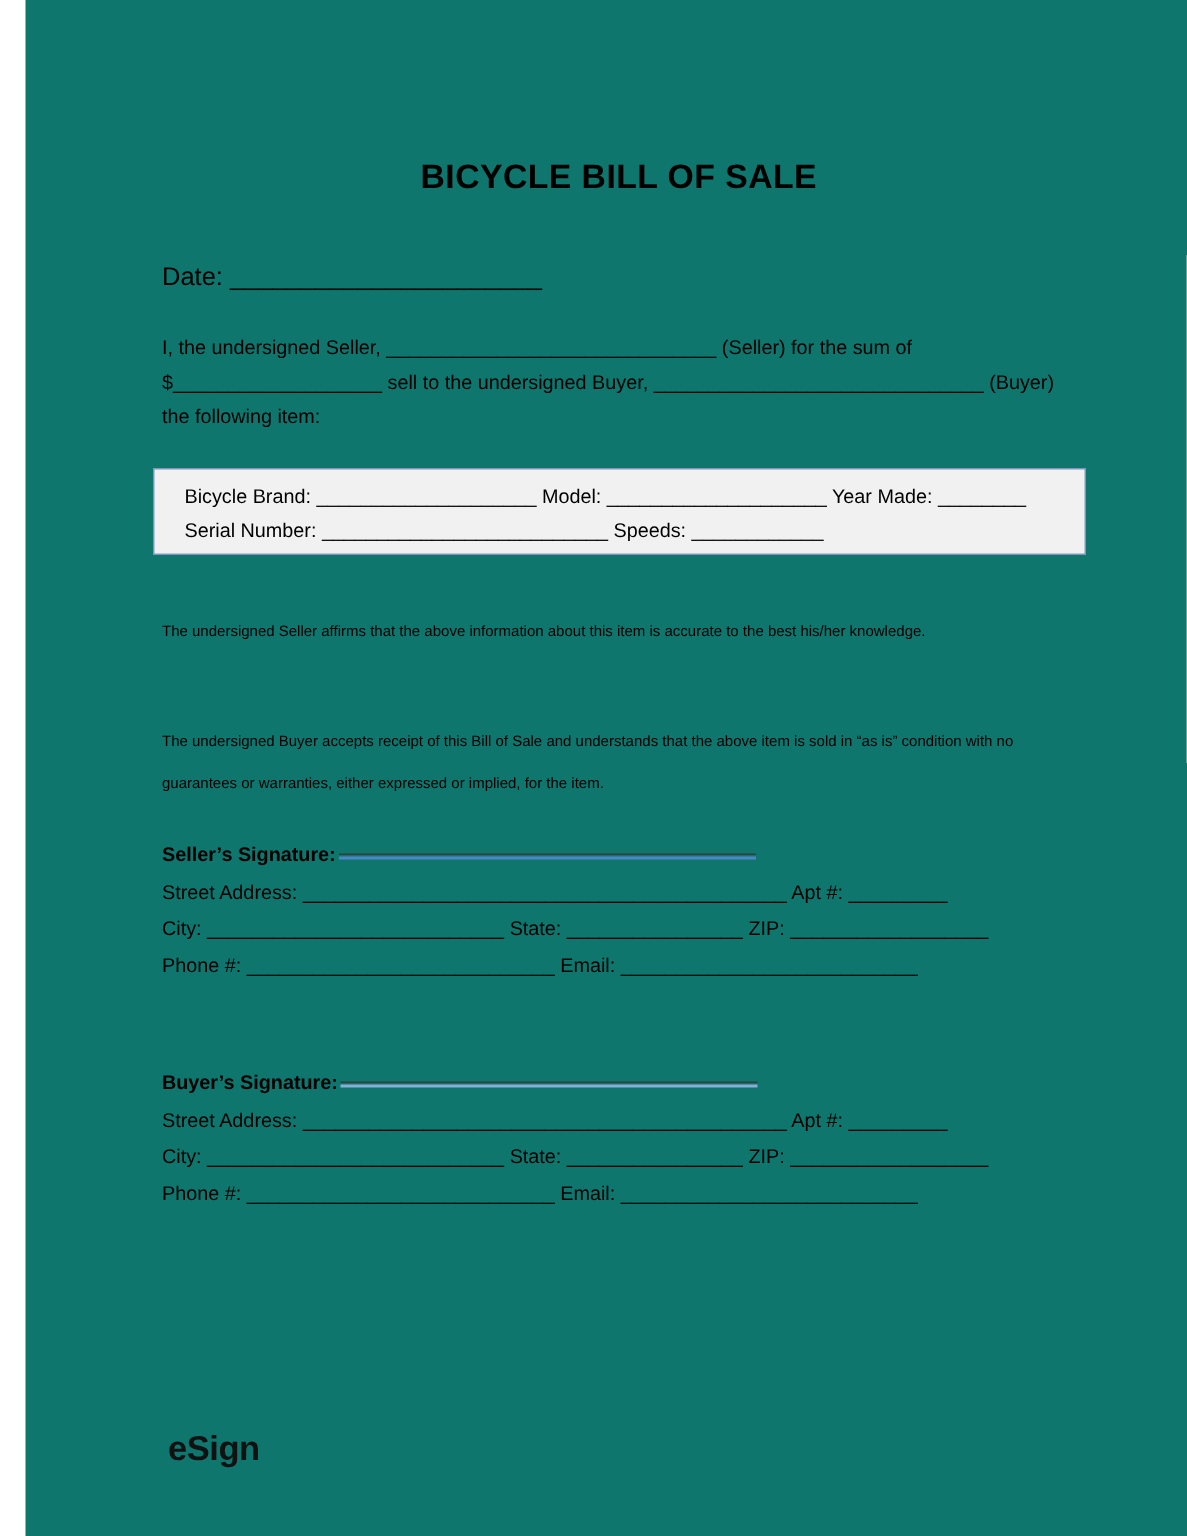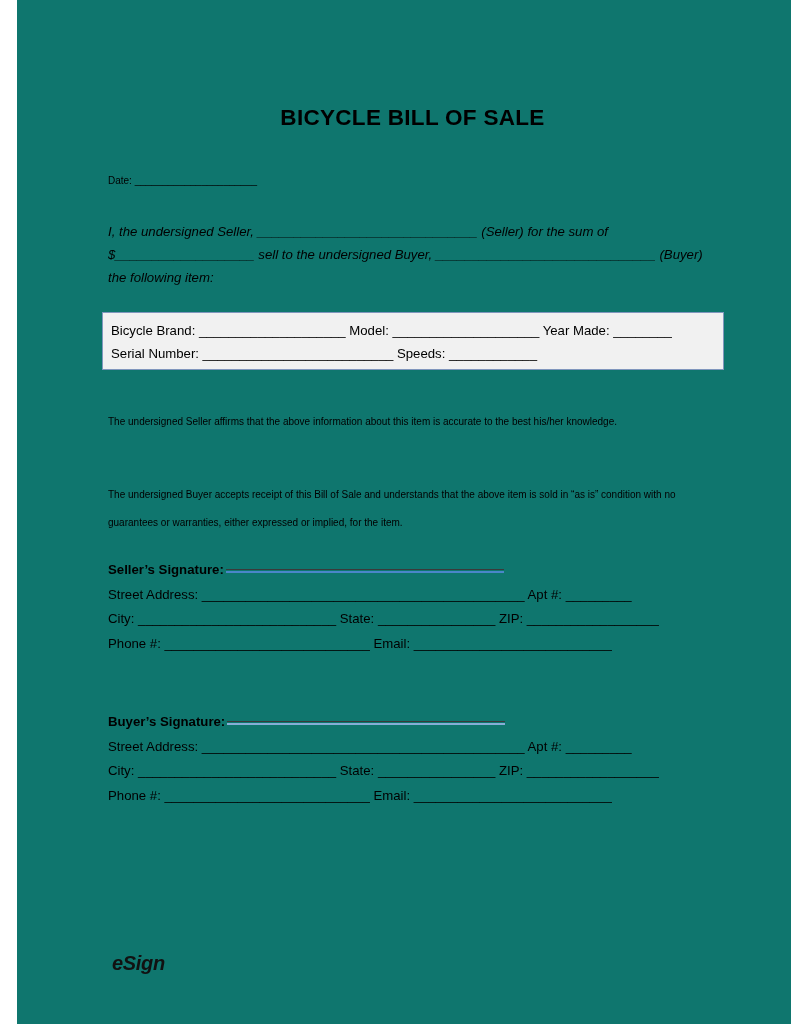--- a/index.html
+++ b/index.html
@@ -30,43 +30,42 @@
     width: 791px;
     text-align: center;
     font-size: 22.5px;
     font-weight: bold;
     letter-spacing: 0.3px;
   }
   .date-line {
     position: absolute;
     top: 175px;
     left: 91px;
-    font-size: 10px;
+    font-size: 17px;
   }
   .intro {
     position: absolute;
     top: 220px;
     left: 91px;
     width: 620px;
     font-size: 13.2px;
     line-height: 23px;
-    font-style: italic;
   }
   .intro .row { white-space: nowrap; }
 
   .item-box {
     position: absolute;
     top: 312px;
     left: 85px;
     width: 622px;
     height: 58px;
     background: #f1f1f1;
     border: 1.5px solid #8096bd;
     box-sizing: border-box;
-    padding: 7px 0 0 8px;
+    padding: 7px 0 0 20px;
   }
   .item-box .row {
     font-size: 13.2px;
     line-height: 22.5px;
     white-space: nowrap;
   }
 
   .para {
     position: absolute;
     left: 91px;
@@ -114,25 +113,24 @@
     right: 0;
     top: 8px;
     border-top: 2px solid #4a86c8;
   }
   .sig-buyer .sig-rule::after { border-top-color: #86aed6; }
 
   .footer-logo {
     position: absolute;
     left: 95px;
     top: 952px;
-    font-size: 20px;
+    font-size: 23px;
     font-weight: bold;
     letter-spacing: -0.3px;
     color: #111111;
-    font-style: italic;
   }
 </style>
 </head>
 <body>
 
 <div class="page">
 
   <div class="doc-title">BICYCLE BILL OF SALE</div>
 
   <div class="date-line">Date: ______________________</div>

